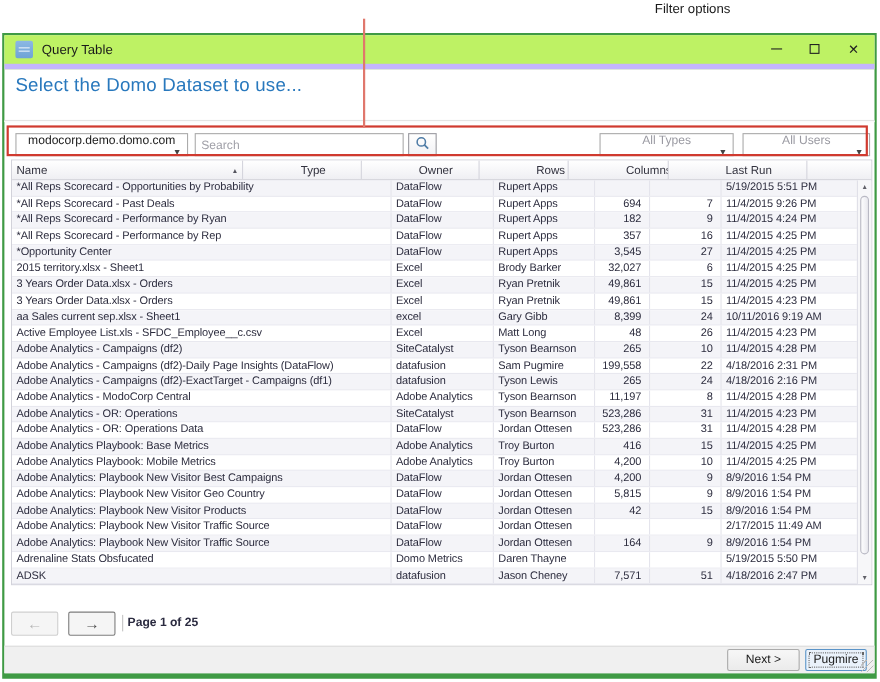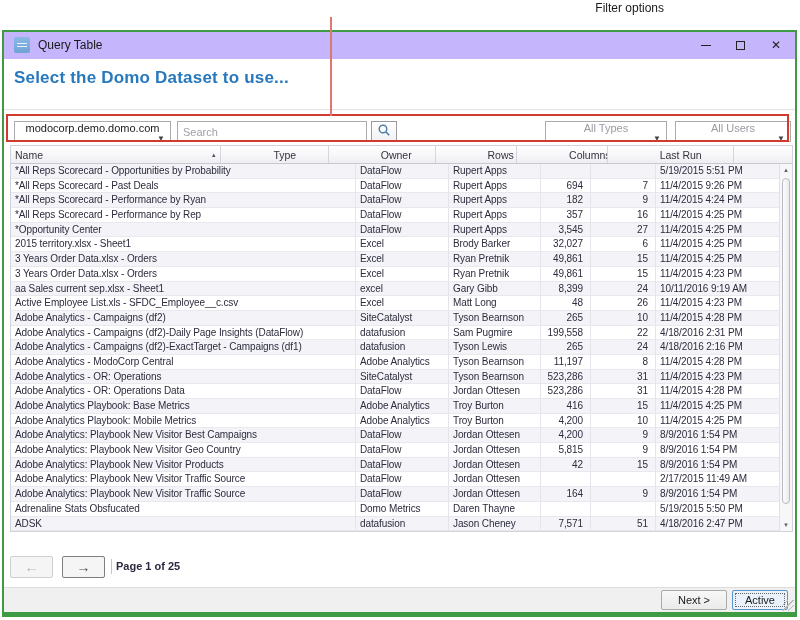--- a/index.html
+++ b/index.html
@@ -11,33 +11,33 @@
       font-size:12px;color:#1a1a1a;}
   .anno-line{position:absolute;left:330px;top:17px;width:2px;height:99px;
       background:#e0776c;z-index:30;}
   .anno-box{position:absolute;left:6px;top:114px;width:783px;height:28px;
       border:2px solid #d03a2f;z-index:29;pointer-events:none;box-sizing:border-box;}
 
   
   .window{position:absolute;left:2px;top:30px;width:795px;height:587px;
       border:2px solid #3f9a44;border-bottom-width:5px;background:#fff;box-sizing:border-box;}
 
-  .titlebar{position:absolute;left:0;top:0;width:100%;height:26px;background:#c4b5fd;
-      border-bottom:1px solid #c4b5fd;}
+  .titlebar{position:absolute;left:0;top:0;width:100%;height:26px;background:#bef264;
+      border-bottom:5px solid #c4b5fd;}
   .app-icon{position:absolute;left:10px;top:5px;width:16px;height:16px;border-radius:2px;
       background:linear-gradient(#8cb8e4,#6ea3d6);}
   .app-icon i{position:absolute;left:3px;top:6px;width:10px;height:1px;background:#eaf2fb;
       box-shadow:0 3px 0 #eaf2fb;display:block;}
   .title-text{position:absolute;left:34px;top:6px;font-size:12px;color:#1a1a1a;}
   .win-btn{position:absolute;top:0;width:34px;height:26px;text-align:center;line-height:26px;color:#222;}
   .btn-min{right:72px;} .btn-max{right:38px;} .btn-close{right:2px;font-size:12px;}
   .glyph-min{display:inline-block;width:10px;height:1px;background:#222;vertical-align:middle;}
   .glyph-max{display:inline-block;width:9px;height:9px;border:1px solid #222;vertical-align:middle;box-sizing:border-box;}
 
-  .heading{position:absolute;left:10px;top:36px;font-size:17px;font-weight:bold;color:#2878bd;letter-spacing:.2px;}
+  .heading{position:absolute;left:10px;top:36px;font-size:17px;font-weight:normal;color:#2878bd;letter-spacing:.2px;}
   .sep{position:absolute;left:0;top:77px;width:100%;height:1px;background:#e4e4e4;border-bottom:1px solid #fbfbfb;}
 
   
   .filterbar{position:absolute;left:0;top:85px;width:100%;height:28px;}
   .combo{position:absolute;top:4px;height:21px;border:1px solid #ababab;background:#fff;
       box-sizing:border-box;font-size:11px;color:#1a1a1a;display:flex;align-items:center;padding:0 5px;flex-direction:column;}
   .combo .caret{margin-left:auto;font-size:8px;color:#444;}
   .combo.muted{color:#9a9aa2;}
   #combo-instance{left:10px;width:157px;}
   #combo-types{left:541px;width:122px;}
@@ -368,17 +368,17 @@
   </div>
 
   <div class="pager">
     <div class="pg-btn pg-prev">←</div>
     <div class="pg-btn pg-next">→</div>
     <div class="pg-label">Page 1 of 25</div>
   </div>
 
   <div class="footer">
     <div class="f-btn btn-next">Next &gt;</div>
-    <div class="f-btn btn-cancel">Active</div>
+    <div class="f-btn btn-cancel">Pugmire</div>
     <div class="grip"></div>
   </div>
 
 </div>
 
 </body></html>

